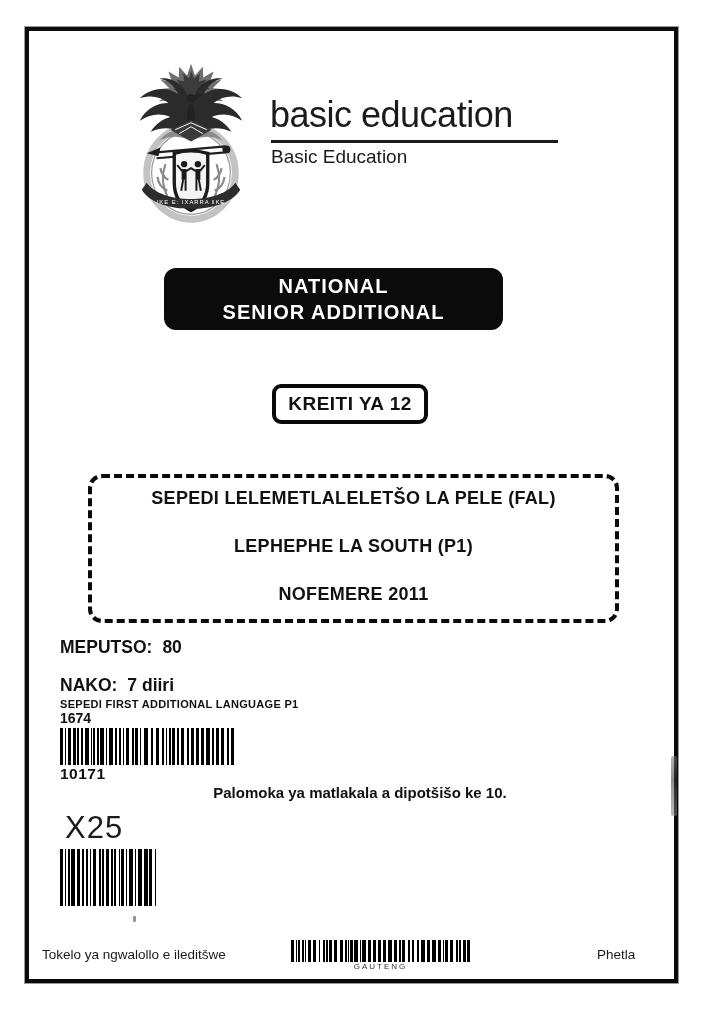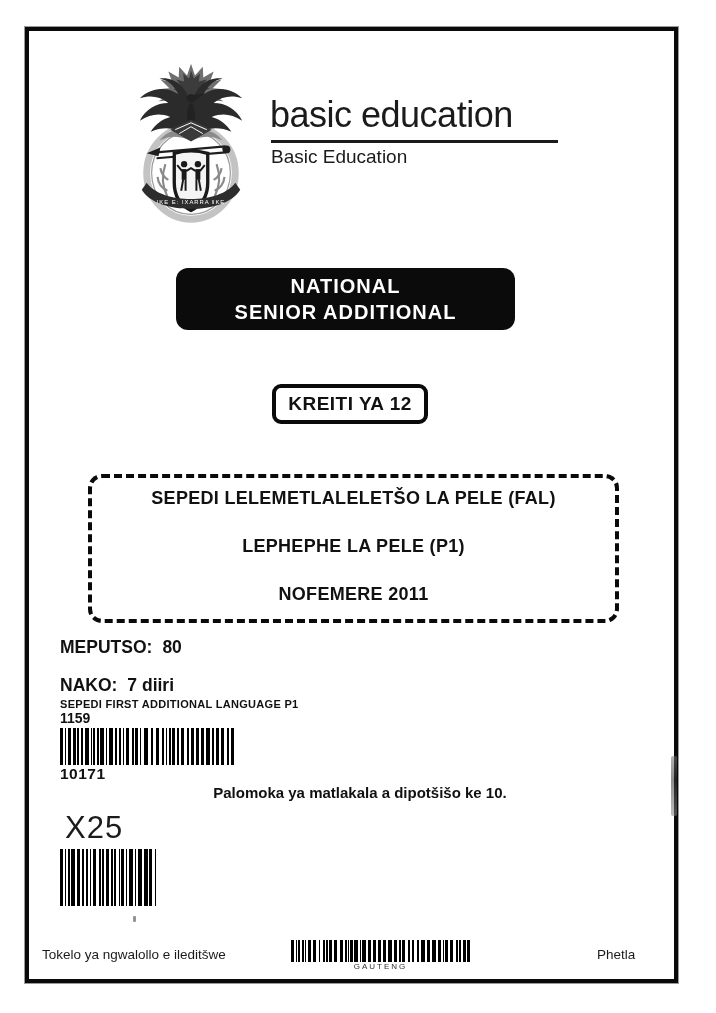--- a/index.html
+++ b/index.html
@@ -20,21 +20,21 @@
 
   
   .emblem{left:127px;top:60px;width:128px;height:163px;}
   .wordmark{left:270px;top:94px;font-size:36px;font-weight:400;color:#1b1b1b;letter-spacing:-.5px;}
   .rule{left:271px;top:140px;width:287px;height:3px;background:#1b1b1b;}
   .dept{left:271px;top:146px;font-size:19px;line-height:21.5px;color:#1b1b1b;}
   .dept .country{font-weight:bold;font-size:19.5px;}
 
   
   .nsc{
-    left:176px;top:268px;width:339px;height:62px;background:#0b0b0b;border-radius:12px;
+    left:164px;top:268px;width:339px;height:62px;background:#0b0b0b;border-radius:12px;
     color:#fff;font-weight:bold;font-size:20px;letter-spacing:1px;text-align:center;
     display:flex;flex-direction:column;justify-content:center;line-height:26px;
   }
   
   .grade{
     left:272px;top:384px;width:148px;height:32px;border:4px solid #0a0a0a;border-radius:9px;
     font-weight:bold;font-size:19px;text-align:center;line-height:32px;letter-spacing:.5px;
   }
   
   .subjbox{
@@ -136,32 +136,32 @@
 
 <div class="abs nsc">
   <div>NATIONAL</div>
   <div>SENIOR ADDITIONAL</div>
 </div>
 
 <div class="abs grade">KREITI YA 12</div>
 
 <div class="abs subjbox">
   <div>SEPEDI LELEMETLALELETŠO LA PELE (FAL)</div>
-  <div>LEPHEPHE LA PELE (P1)</div>
+  <div>LEPHEPHE LA SOUTH (P1)</div>
   <div>NOFEMERE 2011</div>
 </div>
 
 <div class="abs marks">
   <span>MEPUTSO:</span><span class="lbl-gap"></span><span>80</span>
 </div>
 <div class="abs time">
   <span>NAKO:</span><span class="lbl-gap"></span><span>7 diiri</span>
 </div>
 <div class="abs subj-en">SEPEDI FIRST ADDITIONAL LANGUAGE P1</div>
-<div class="abs paper-code">1159</div>
+<div class="abs paper-code">1674</div>
 
 <div id="bc1" class="abs barcode">
     <i style="width:3px;margin-right:2px"></i>
     <i style="width:1px;margin-right:2px"></i>
     <i style="width:3px;margin-right:2px"></i>
     <i style="width:3px;margin-right:1px"></i>
     <i style="width:2px;margin-right:2px"></i>
     <i style="width:2px;margin-right:2px"></i>
     <i style="width:4px;margin-right:2px"></i>
     <i style="width:1px;margin-right:1px"></i>

